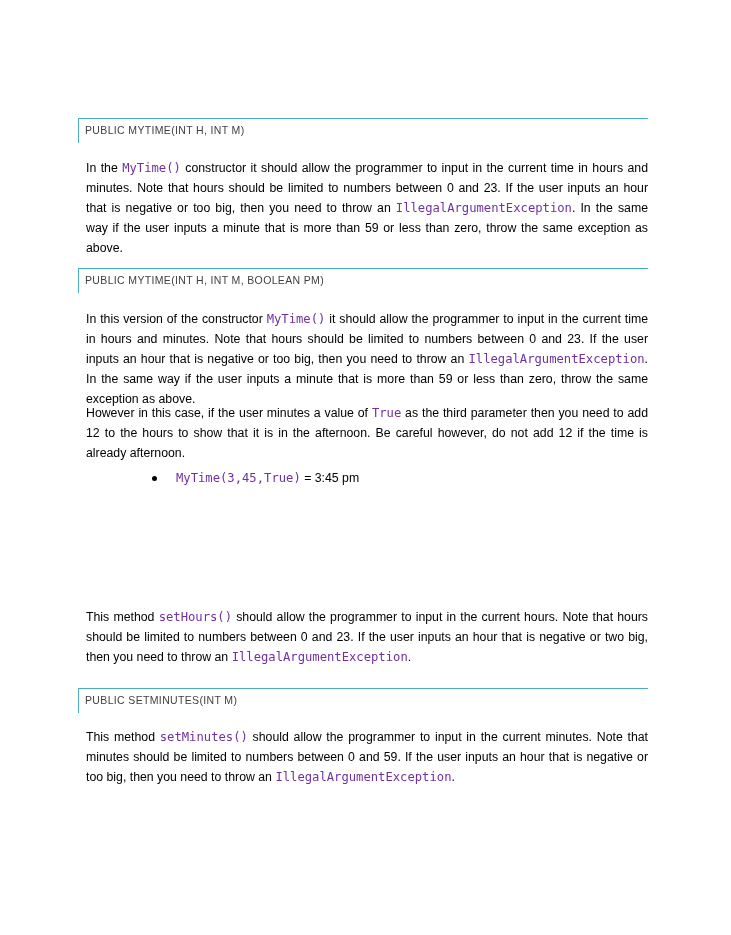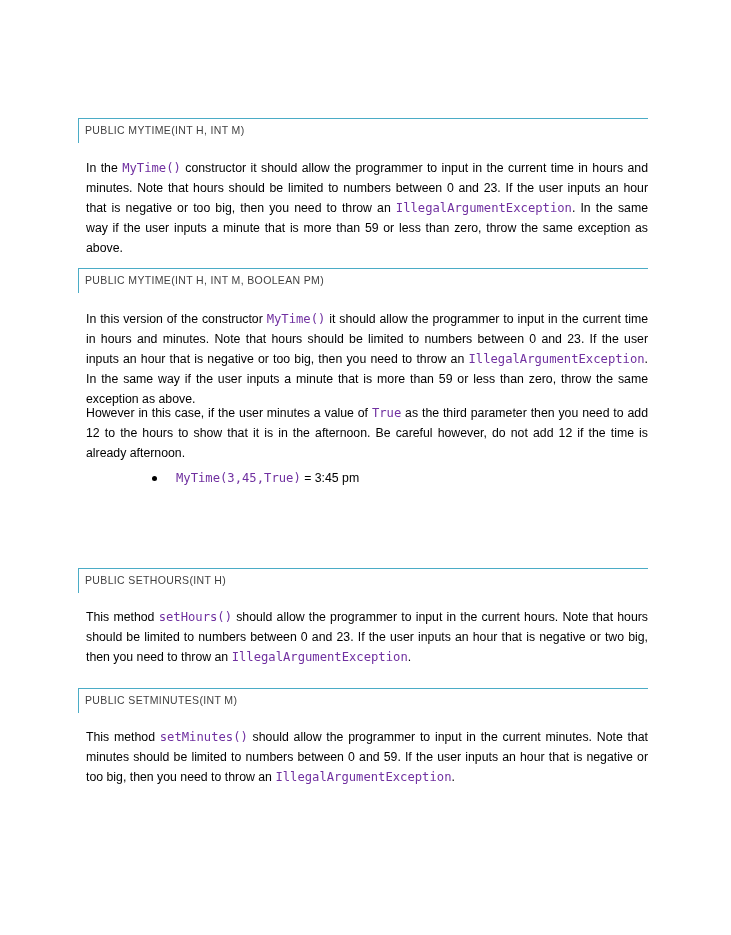--- a/index.html
+++ b/index.html
@@ -105,23 +105,20 @@
 
   <p class="para" style="top:403px;"><span>However in this case, if the user minutes a value of </span><span class="code">True</span><span> as the third parameter then you need to add 12 to the hours to show that it is in the afternoon.  Be careful however, do not add 12 if the time is already afternoon.</span></p>
 
   <ul class="bullets">
     <li>
       <span class="bullet-dot"></span>
       <span class="code">MyTime(3,45,True)</span><span> = 3:45 pm</span>
     </li>
   </ul>
 
-  <div class="heading" style="top:568px;">
-    <span class="heading-text">PUBLIC SETHOURS(INT H)</span>
-  </div>
   <p class="para" style="top:607px;"><span>This method </span><span class="code">setHours()</span><span> should allow the programmer to input in the current hours.  Note that hours should be limited to numbers between 0 and 23. If the user inputs an hour that is negative or two big, then you need to throw an </span><span class="code">IllegalArgumentException</span><span>.</span></p>
 
   <div class="heading" style="top:688px;text-align:center;">
     <span class="heading-text">PUBLIC SETMINUTES(INT M)</span>
   </div>
   <p class="para" style="top:727px;"><span>This method </span><span class="code">setMinutes()</span><span> should allow the programmer to input in the current minutes. Note that minutes should be limited to numbers between 0 and 59. If the user inputs an hour that is negative or too big, then you need to throw an </span><span class="code">IllegalArgumentException</span><span>.</span></p>
 
 </div>
 
 </body></html>

